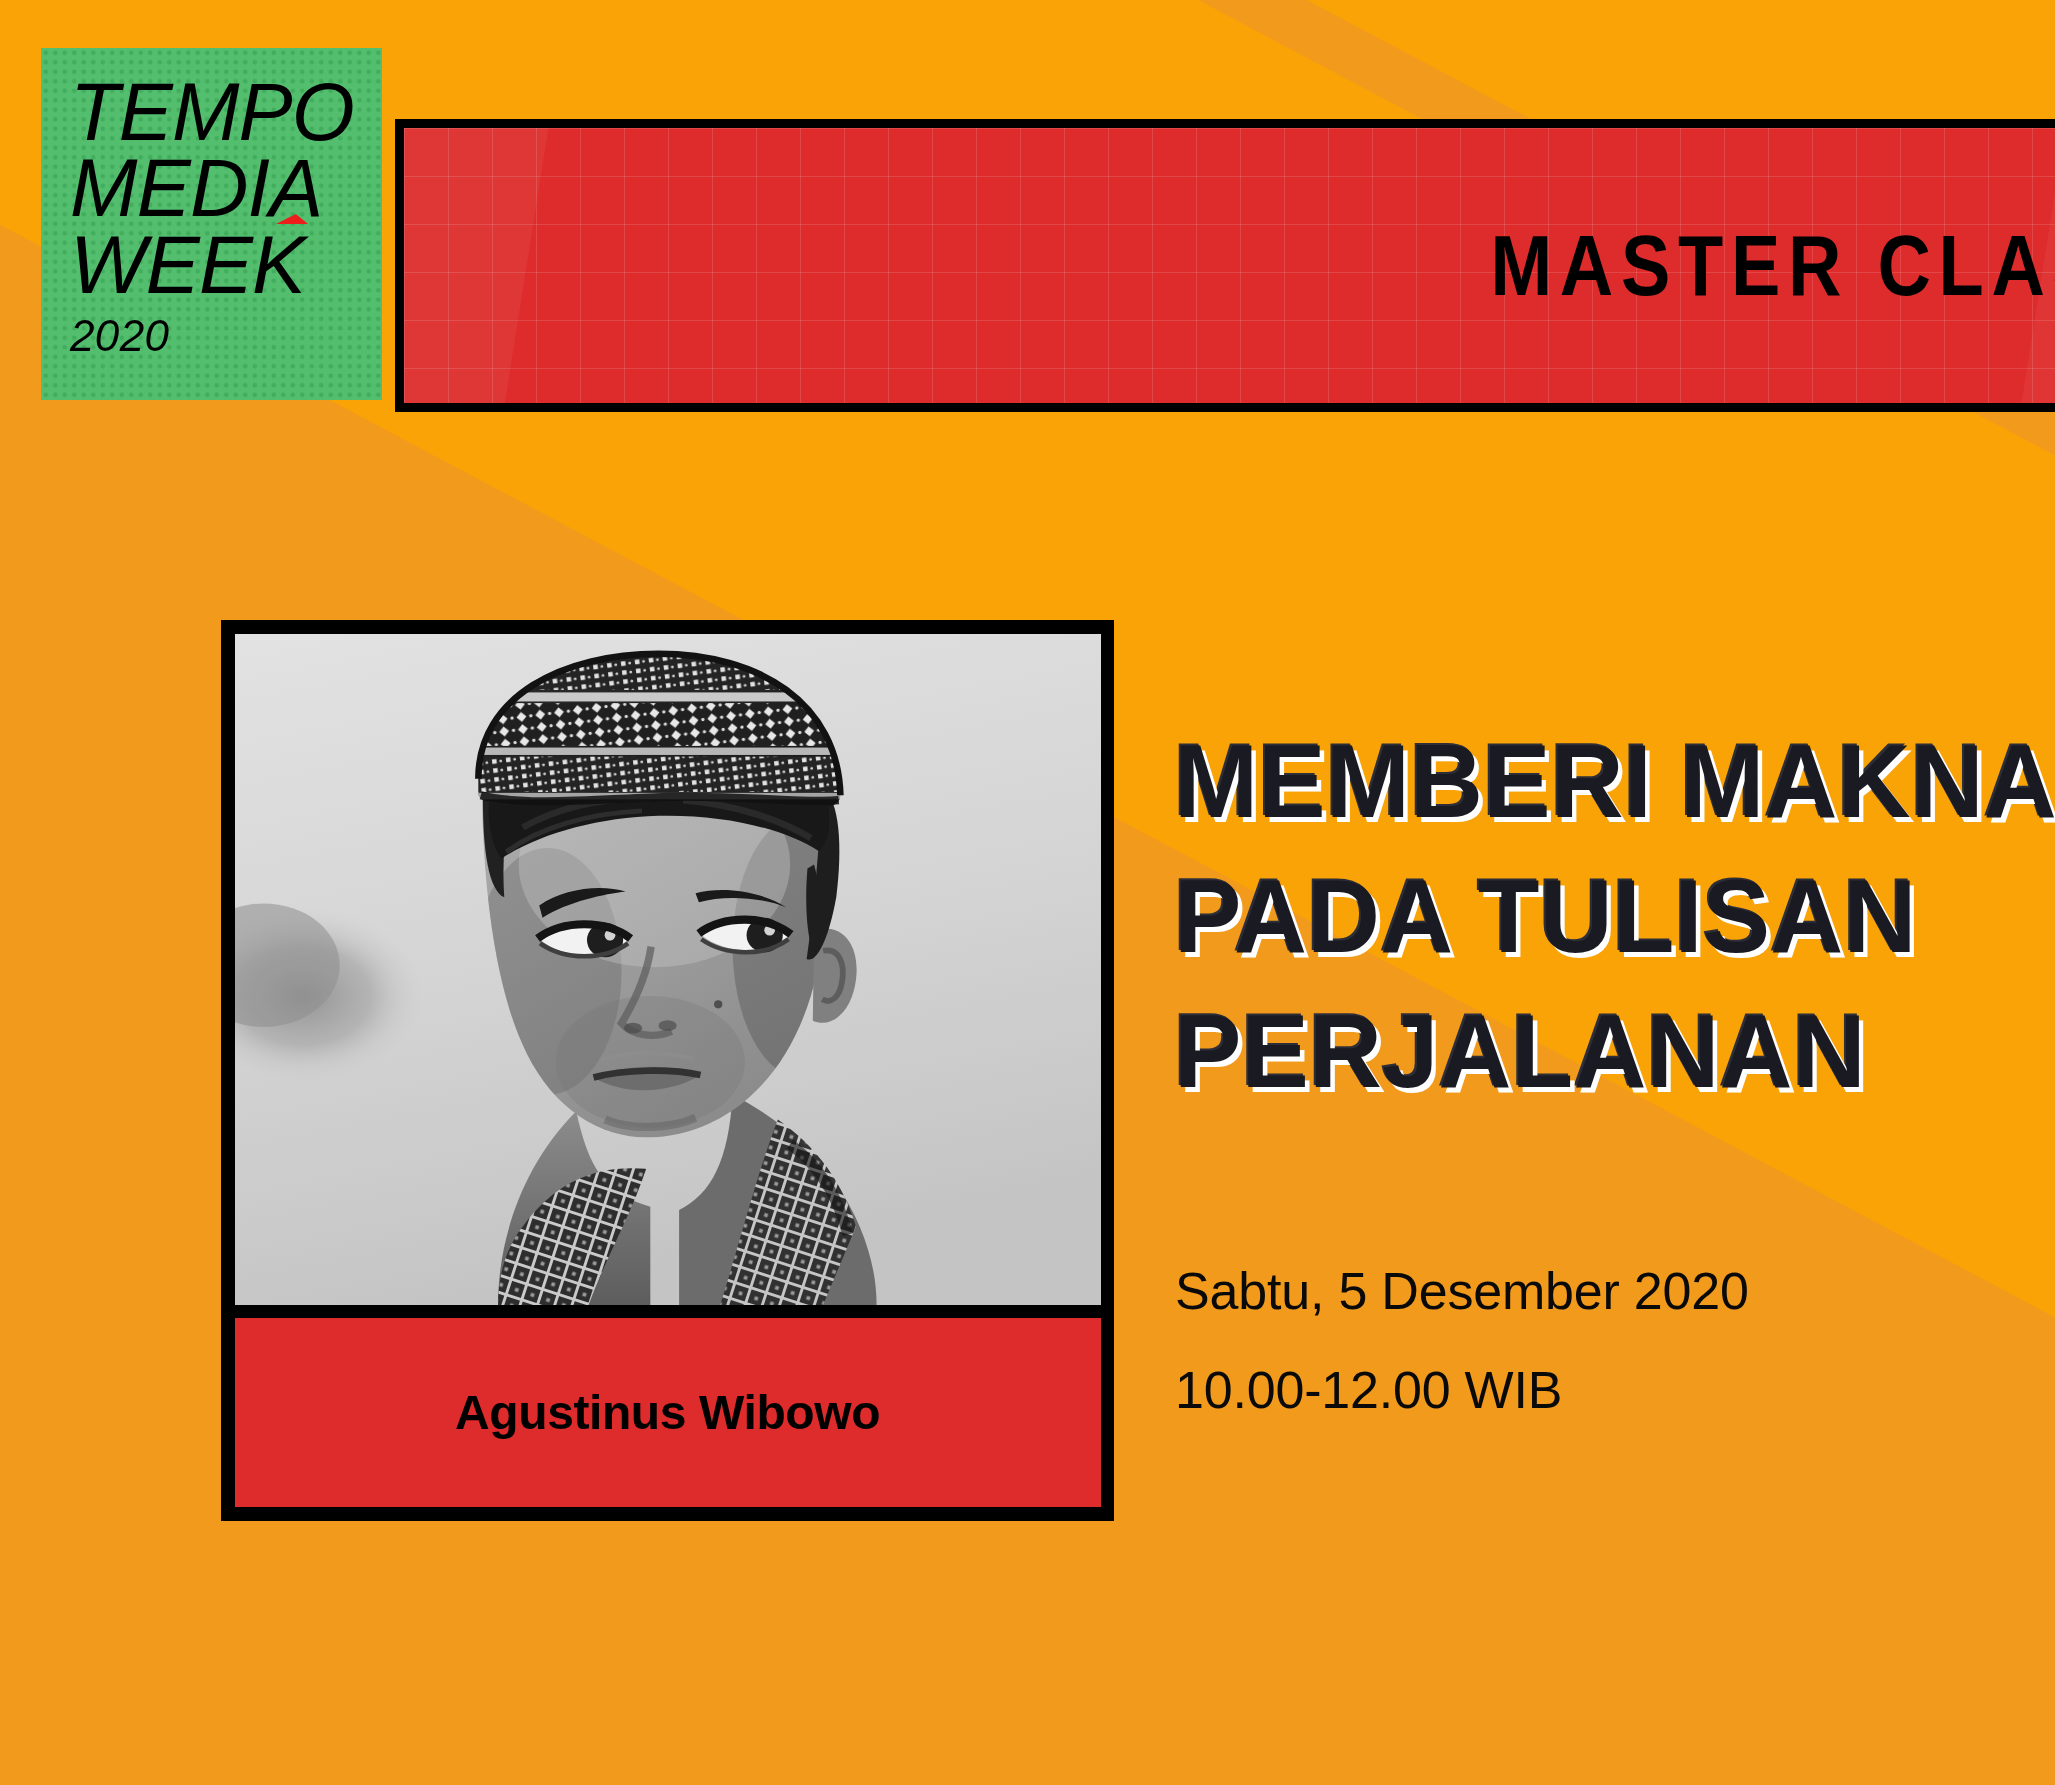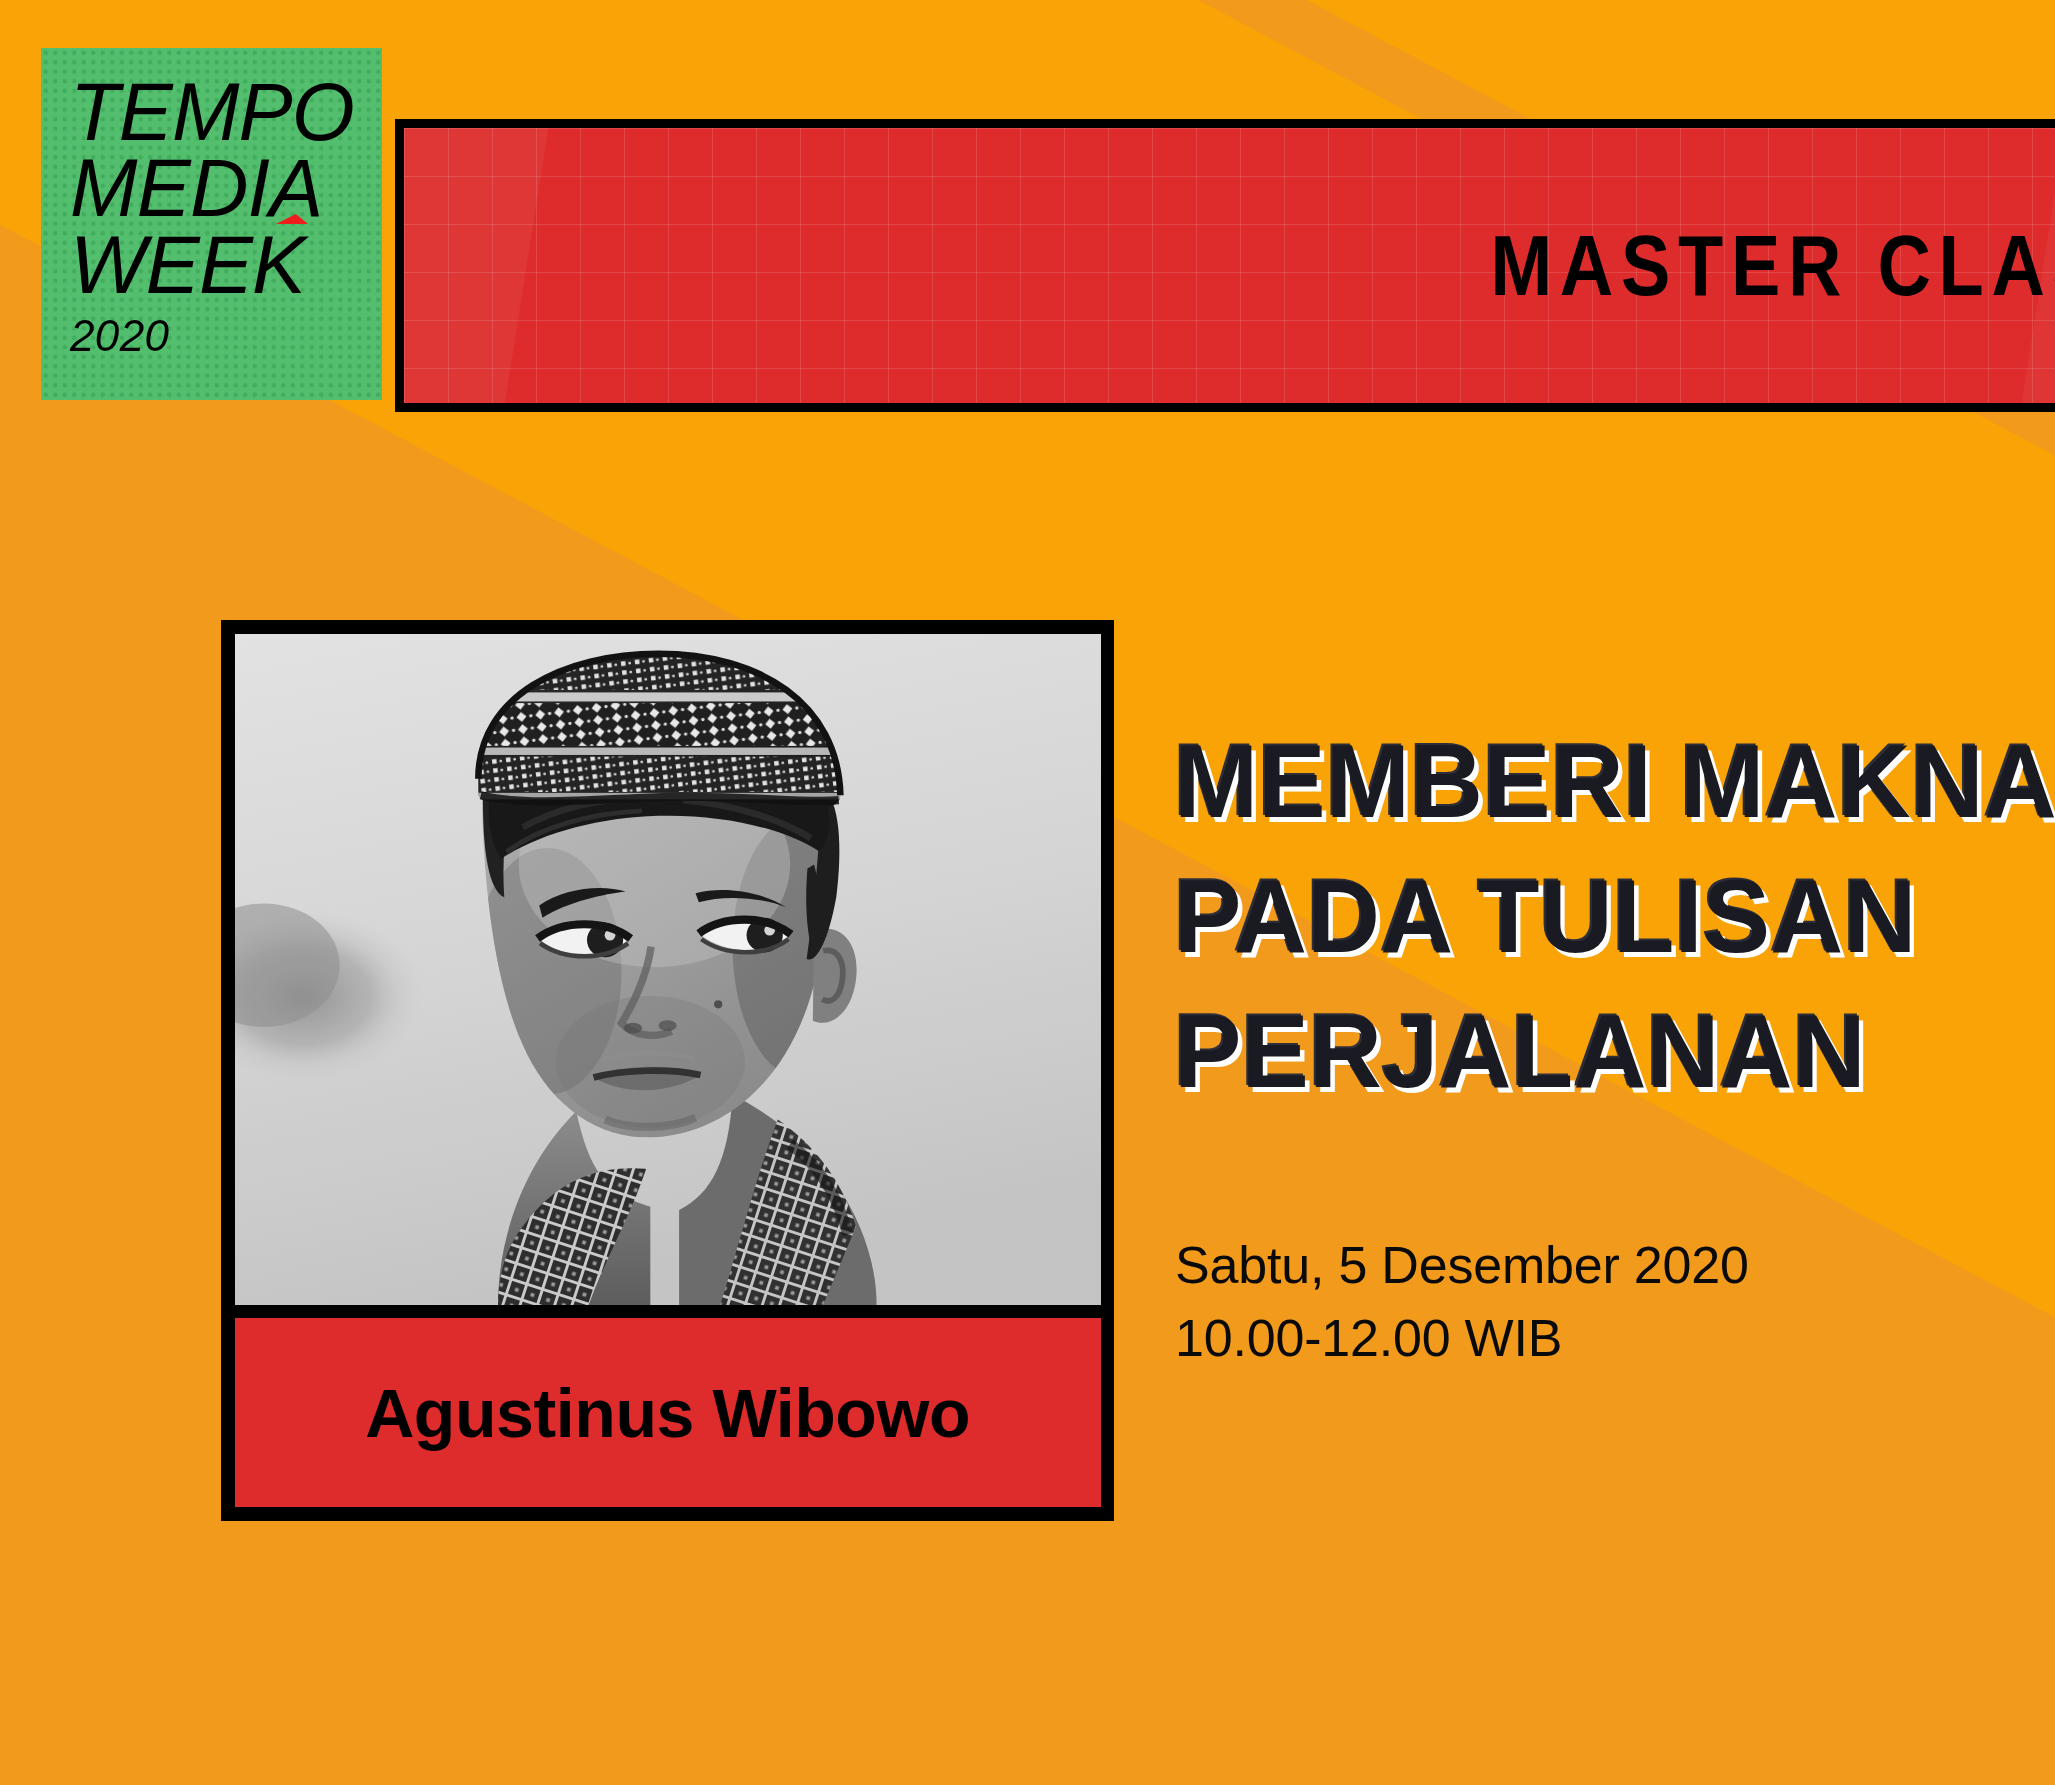--- a/index.html
+++ b/index.html
@@ -166,21 +166,21 @@
     position: absolute;
     left: 13.6px; top: 698px;
     width: 866px; height: 189px;
     background: #DE2B2B;
     display: flex;
     align-items: center;
     justify-content: center;
   }
   #nameplate-text {
     color: #000;
-    font-size: 68px;
+    font-size: 48px;
     font-weight: 700;
     letter-spacing: -0.4px;
     white-space: nowrap;
   }
 
   
   #photo svg { display:block; width:100%; height:100%; }
 
   
   #title-block {
@@ -208,20 +208,21 @@
     left: 1175px; top: 1229px;
     z-index: 15;
   }
   .date-line {
     color: #0A0A0A;
     font-size: 52px;
     font-weight: 400;
     line-height: 1.40;
     letter-spacing: -0.2px;
     white-space: nowrap;
+    margin-top: 26px;
   }
 </style>
 </head>
 <body>
 
 <div id="poster">
 
   <div class="bg-base"></div>
   <div class="band band-d"></div>
   <div class="band band-a"></div>

